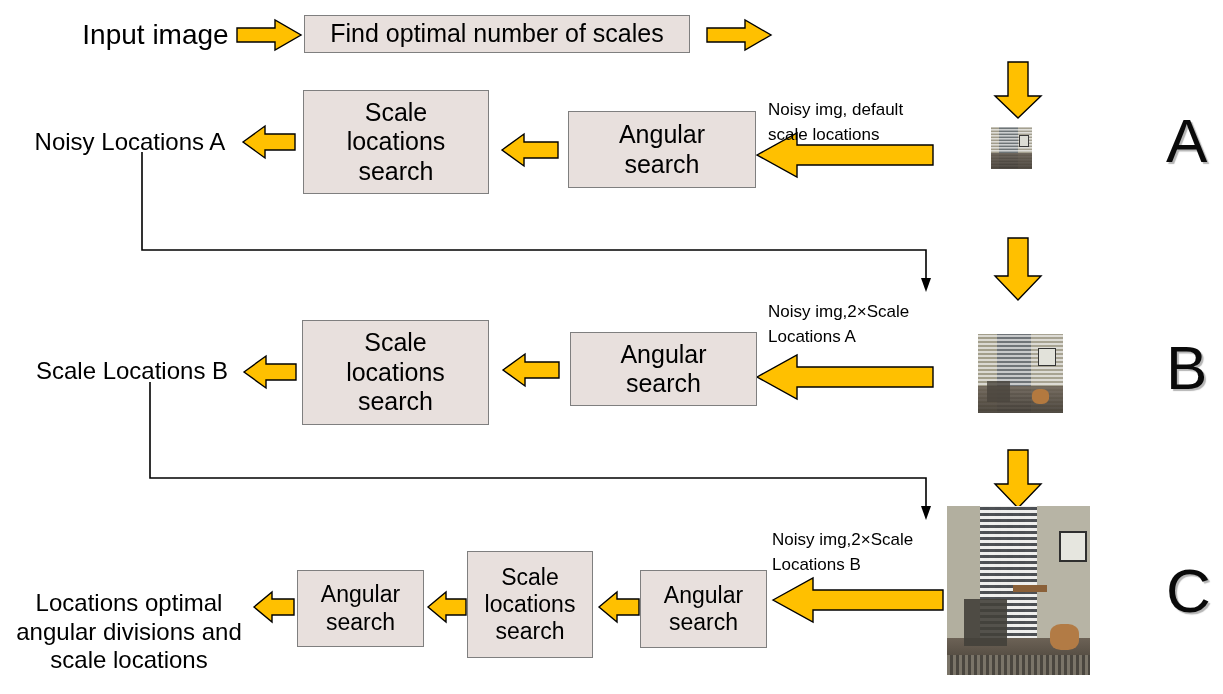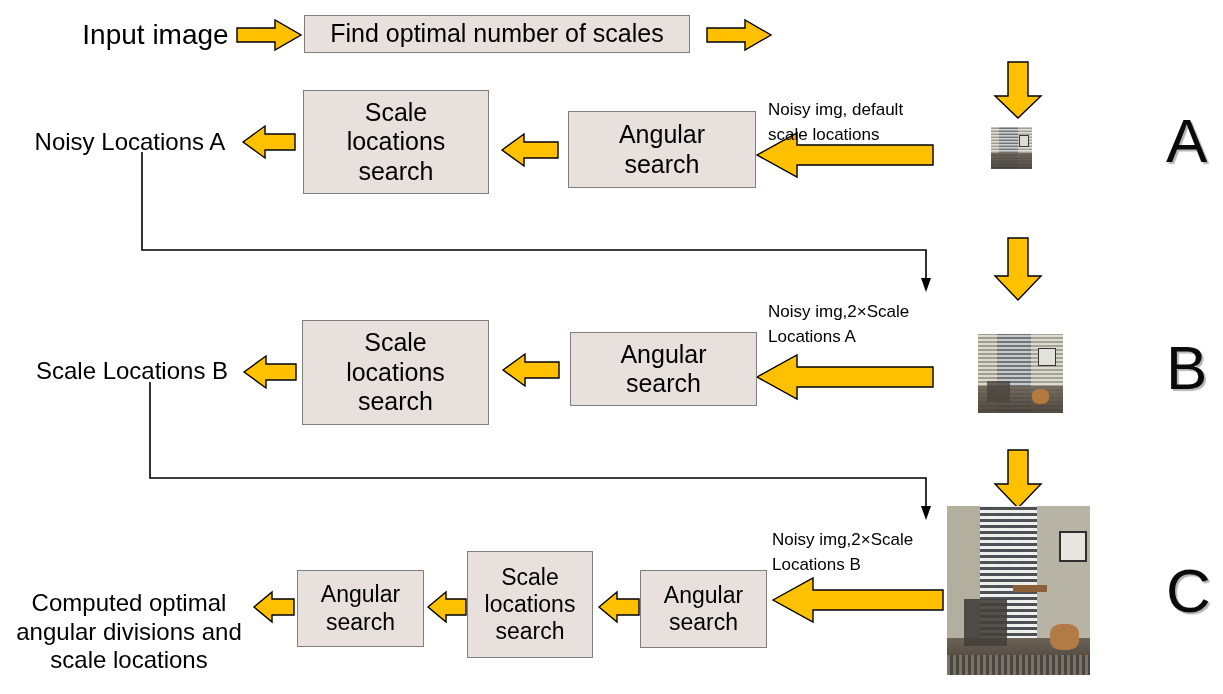--- a/index.html
+++ b/index.html
@@ -272,21 +272,21 @@
 search</span>
   </div>
 
   <div class="arrow" style="left:254px;top:592px;width:40px;height:30px;">
     <svg width="40" height="30" viewBox="0 0 40 30">
       <polygon points="0,15 18,0 18,7 40,7 40,23 18,23 18,30" fill="#FFC000" stroke="#000" stroke-width="1.4"></polygon>
     </svg>
   </div>
 
   <div class="plain" style="left:8px;top:560px;width:242px;font-size:24px;white-space:pre-line;">
-    <span>Computed optimal
+    <span>Locations optimal
 angular divisions and
 scale locations</span>
   </div>
 
   <div class="letter" style="left:1166px;top:560px;">
     <span>C</span>
   </div>
 
 </div>
 

